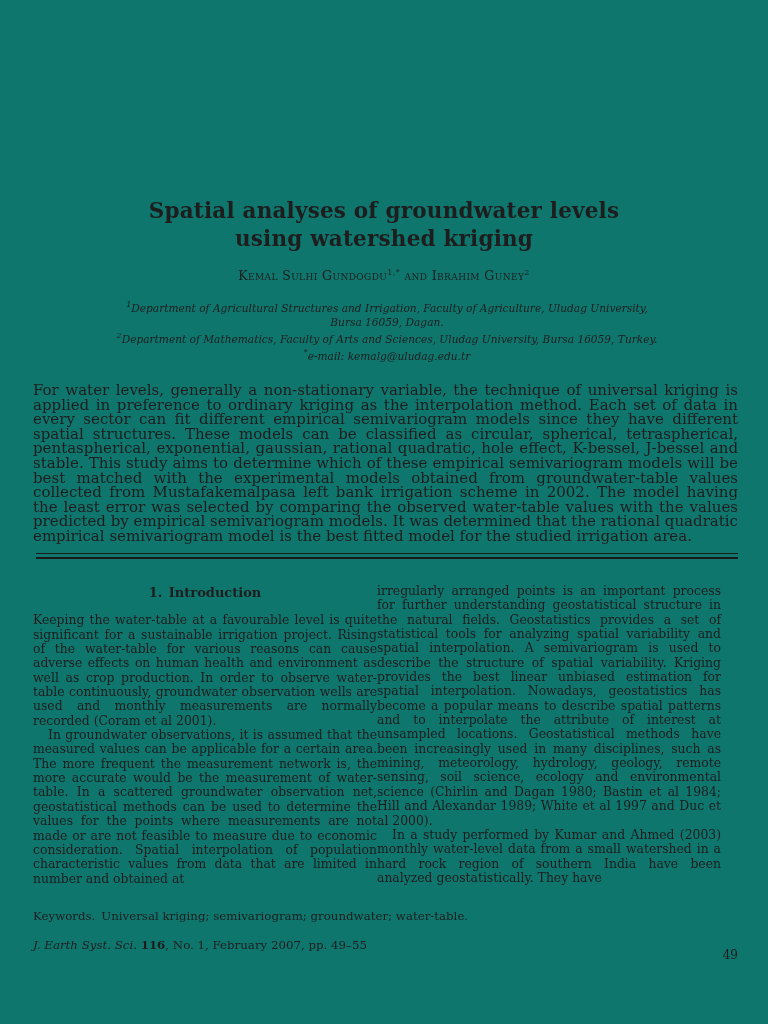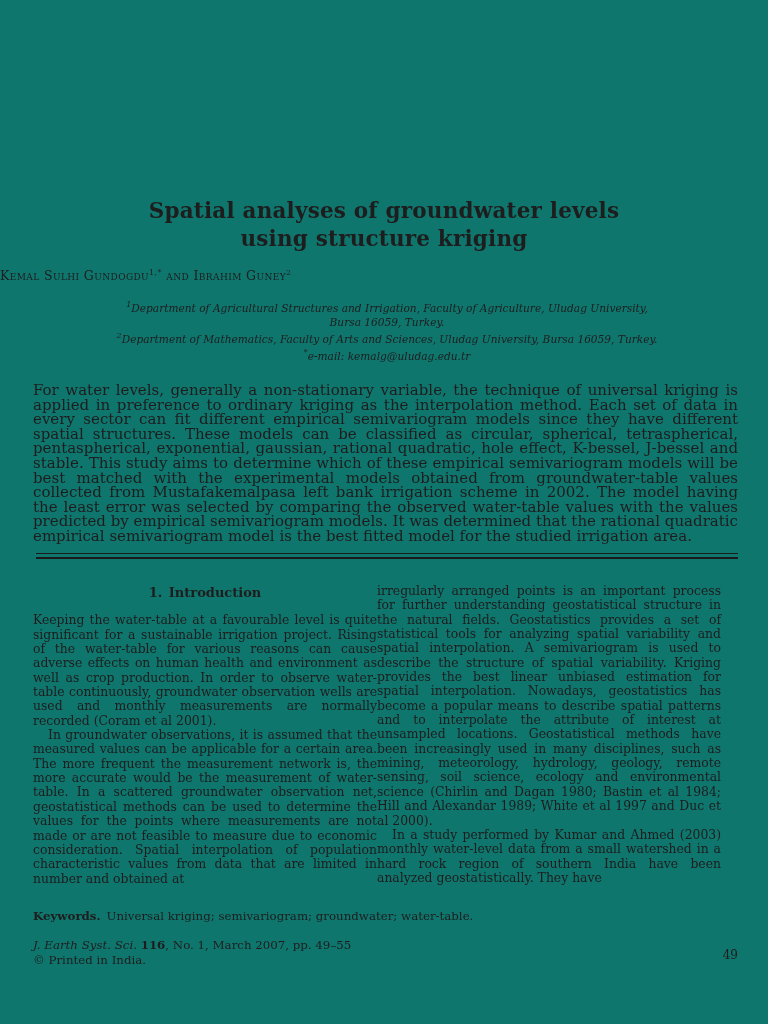--- a/index.html
+++ b/index.html
@@ -11,21 +11,21 @@
   }
   .page { position: relative; width: 768px; height: 1024px; overflow: hidden; background: #0f766e; }
 
   .title-block {
     position: absolute; top: 197px; left: 0; right: 0;
     text-align: center; font-weight: bold;
     font-size: 21.5px; line-height: 28px; letter-spacing: 0.2px;
   }
   .authors-line {
     position: absolute; top: 268px; left: 0; right: 0;
-    font-size: 12.5px;
+    text-align: center; font-size: 12.5px;
     font-variant: small-caps; letter-spacing: 0.4px;
   }
   .authors-line sup, .affil sup { font-size: 8px; }
 
   .affil-block {
     position: absolute; top: 298px; left: 6px; right: 0;
     text-align: center; font-style: italic;
     font-size: 10.6px; line-height: 14.4px;
   }
 
@@ -55,49 +55,49 @@
     text-align: center; font-weight: bold; font-size: 13px;
     margin: 2px 0 13px 0;
   }
   .col p { margin: 0; }
   .col p.indent { text-indent: 15px; }
 
   .keywords {
     position: absolute; top: 909px; left: 33px; width: 705px;
     font-size: 11.8px;
   }
-  .keywords .kw-label { font-weight: bold; }
+  .keywords .kw-label { font-weight: normal; }
 
   .footer-cite {
     position: absolute; top: 938px; left: 33px;
     font-size: 11.8px; line-height: 15px;
   }
   .footer-cite .jname { font-style: italic; }
   .footer-cite .jvol { font-weight: bold; text-align: center; }
 
   .page-number {
     position: absolute; top: 948px; right: 30px;
     font-size: 12px;
   }
 </style>
 </head>
 <body>
 
 <div class="page">
 
   <div class="title-block">
     <div>Spatial analyses of groundwater levels</div>
-    <div>using structure kriging</div>
+    <div>using watershed kriging</div>
   </div>
 
   <div class="authors-line"><span>Kemal Sulhi Gundogdu</span><sup>1,*</sup><span> and </span><span>Ibrahim Guney</span><sup>2</sup></div>
 
   <div class="affil-block">
     <div class="affil"><sup>1</sup><span>Department of Agricultural Structures and Irrigation, Faculty of Agriculture, Uludag University,</span></div>
-    <div class="affil">Bursa 16059, Turkey.</div>
+    <div class="affil">Bursa 16059, Dagan.</div>
     <div class="affil"><sup>2</sup><span>Department of Mathematics, Faculty of Arts and Sciences, Uludag University, Bursa 16059, Turkey.</span></div>
     <div class="affil"><sup>*</sup><span>e-mail: kemalg@uludag.edu.tr</span></div>
   </div>
 
   <div class="abstract">For water levels, generally a non-stationary variable, the technique of universal kriging is applied in preference to ordinary kriging as the interpolation method. Each set of data in every sector can fit different empirical semivariogram models since they have different spatial structures. These models can be classified as circular, spherical, tetraspherical, pentaspherical, exponential, gaussian, rational quadratic, hole effect, K-bessel, J-bessel and stable. This study aims to determine which of these empirical semivariogram models will be best matched with the experimental models obtained from groundwater-table values collected from Mustafakemalpasa left bank irrigation scheme in 2002. The model having the least error was selected by comparing the observed water-table values with the values predicted by empirical semivariogram models. It was determined that the rational quadratic empirical semivariogram model is the best fitted model for the studied irrigation area.</div>
 
   <div class="double-rule"></div>
 
   <div class="columns">
     <div class="col">
@@ -107,19 +107,18 @@
     </div>
     <div class="col">
       <p>irregularly arranged points is an important process for further understanding geostatistical structure in the natural fields. Geostatistics provides a set of statistical tools for analyzing spatial variability and spatial interpolation. A semivariogram is used to describe the structure of spatial variability. Kriging provides the best linear unbiased estimation for spatial interpolation. Nowadays, geostatistics has become a popular means to describe spatial patterns and to interpolate the attribute of interest at unsampled locations. Geostatistical methods have been increasingly used in many disciplines, such as mining, meteorology, hydrology, geology, remote sensing, soil science, ecology and environmental science (Chirlin and Dagan 1980; Bastin et al 1984; Hill and Alexandar 1989; White et al 1997 and Duc et al 2000).</p>
       <p class="indent">In a study performed by Kumar and Ahmed (2003) monthly water-level data from a small watershed in a hard rock region of southern India have been analyzed geostatistically. They have</p>
     </div>
   </div>
 
   <div class="keywords"><span class="kw-label">Keywords.</span><span> Universal kriging; semivariogram; groundwater; water-table.</span></div>
 
   <div class="footer-cite">
-    <div><span class="jname">J. Earth Syst. Sci. </span><span class="jvol">116</span><span>, No. 1, March 2007, pp. 49–55</span></div>
-    <div>© Printed in India.</div>
+    <div><span class="jname">J. Earth Syst. Sci. </span><span class="jvol">116</span><span>, No. 1, February 2007, pp. 49–55</span></div>
   </div>
 
   <div class="page-number">49</div>
 
 </div>
 
 </body></html>

